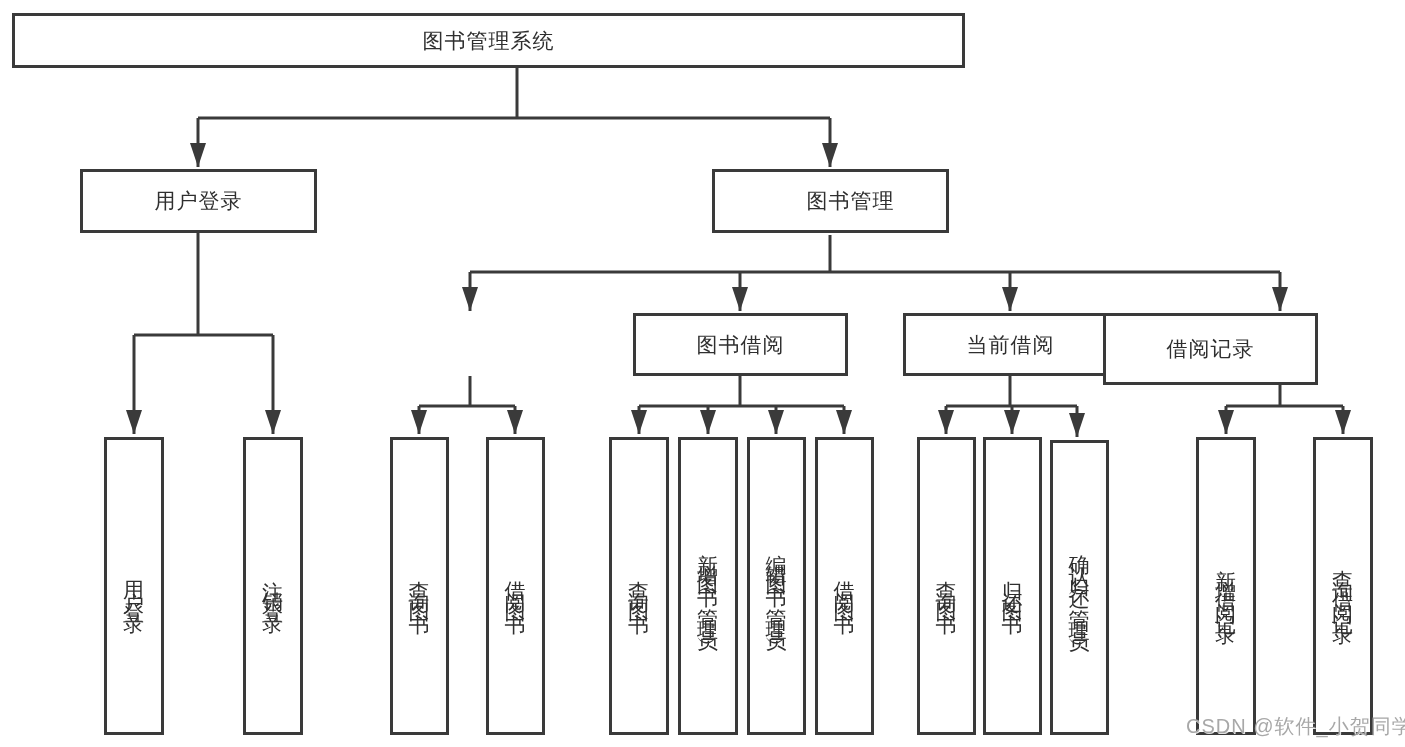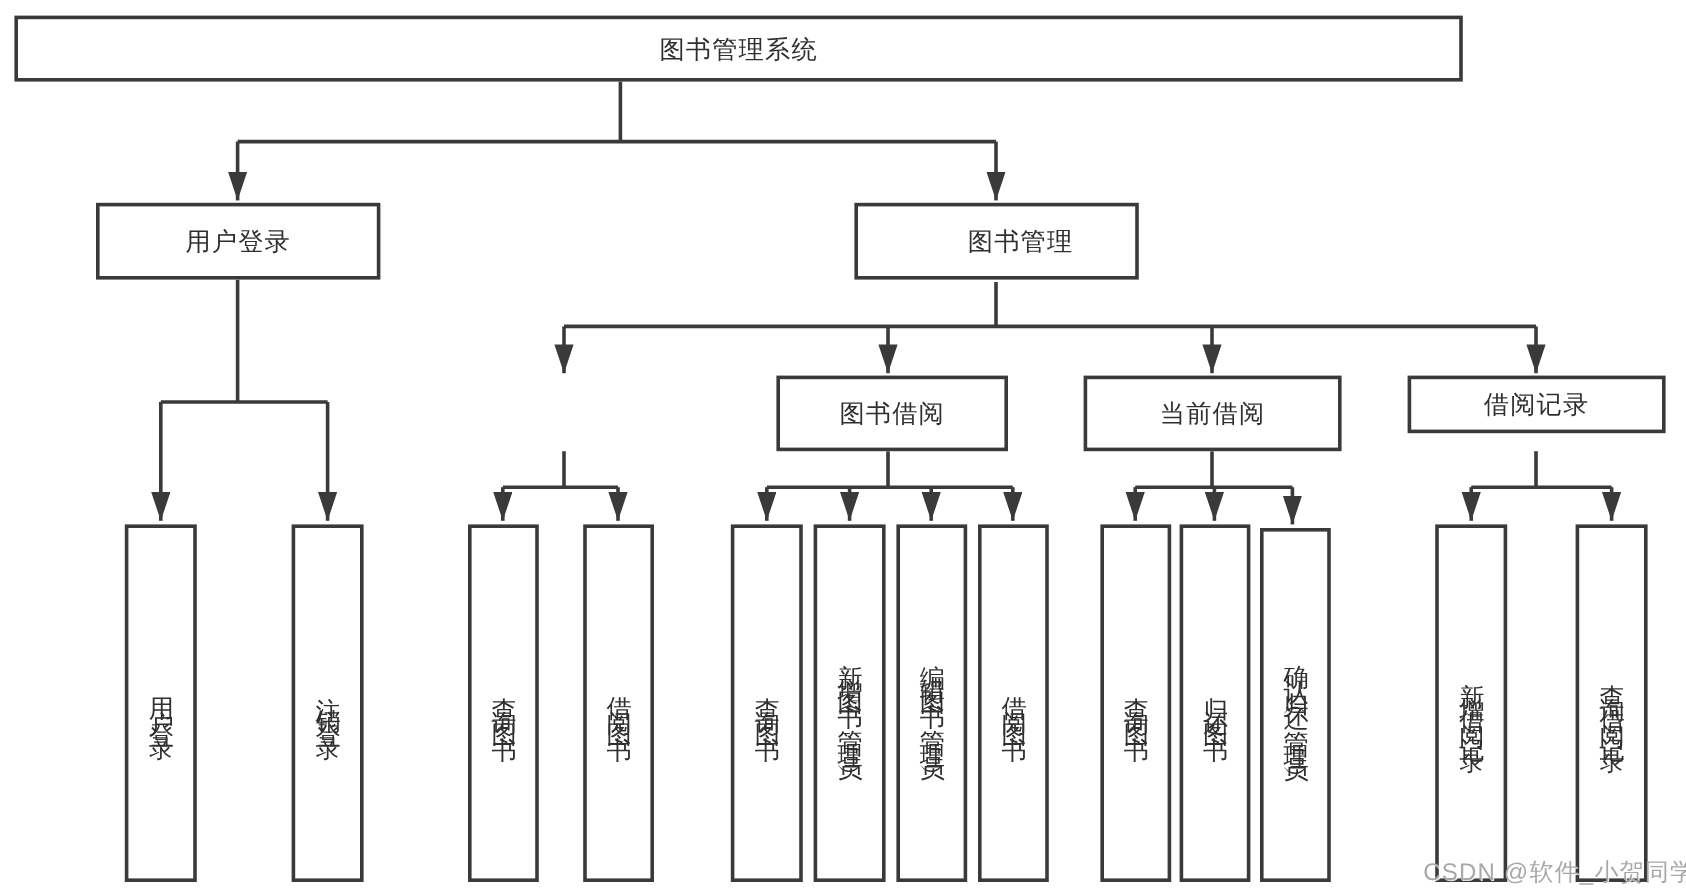--- a/index.html
+++ b/index.html
@@ -107,28 +107,28 @@
     <path class="wire" d="M946 406 V434" marker-end="url(#arrow)"></path>
     <path class="wire" d="M1012 406 V434" marker-end="url(#arrow)"></path>
     <path class="wire" d="M1077 406 V437" marker-end="url(#arrow)"></path>
 
     <path class="wire" d="M1280 376 V406"></path>
     <path class="wire" d="M1226 406 H1343"></path>
     <path class="wire" d="M1226 406 V434" marker-end="url(#arrow)"></path>
     <path class="wire" d="M1343 406 V434" marker-end="url(#arrow)"></path>
   </svg>
 
-  <div class="node" style="left:12px; top:13px; width:1207px; height:55px;text-align:right;">图书管理系统</div>
+  <div class="node" style="left:12px; top:13px; width:953px; height:55px;text-align:right;">图书管理系统</div>
 
   <div class="node" style="left:80px; top:169px; width:237px; height:64px;">用户登录</div>
   <div class="node" style="left:712px; top:169px; width:237px; height:64px;padding-left:40px;">图书管理</div>
 
-  <div class="node" style="left:633px; top:313px; width:193px; height:63px;margin-left:14px;">图书借阅</div>
+  <div class="node" style="left:633px; top:313px; width:215px; height:63px;">图书借阅</div>
   <div class="node" style="left:903px; top:313px; width:215px; height:63px;">当前借阅</div>
-  <div class="node" style="left:1173px; top:313px; width:215px; height:48px;text-align:right;">借阅记录</div>
+  <div class="node" style="left:1103px; top:313px; width:215px; height:72px;text-align:right;">借阅记录</div>
 
   <div class="node v" style="left:104px; top:437px; width:60px; height:298px;">用户登录</div>
   <div class="node v" style="left:243px; top:437px; width:60px; height:298px;">注销登录</div>
 
   <div class="node v" style="left:390px; top:437px; width:59px; height:298px;">查询图书</div>
   <div class="node v" style="left:486px; top:437px; width:59px; height:298px;">借阅图书</div>
 
   <div class="node v" style="left:609px; top:437px; width:60px; height:298px;">查询图书</div>
   <div class="node v" style="left:678px; top:437px; width:60px; height:298px;">新增图书（管理员）</div>
   <div class="node v" style="left:747px; top:437px; width:59px; height:298px;">编辑图书（管理员）</div>

